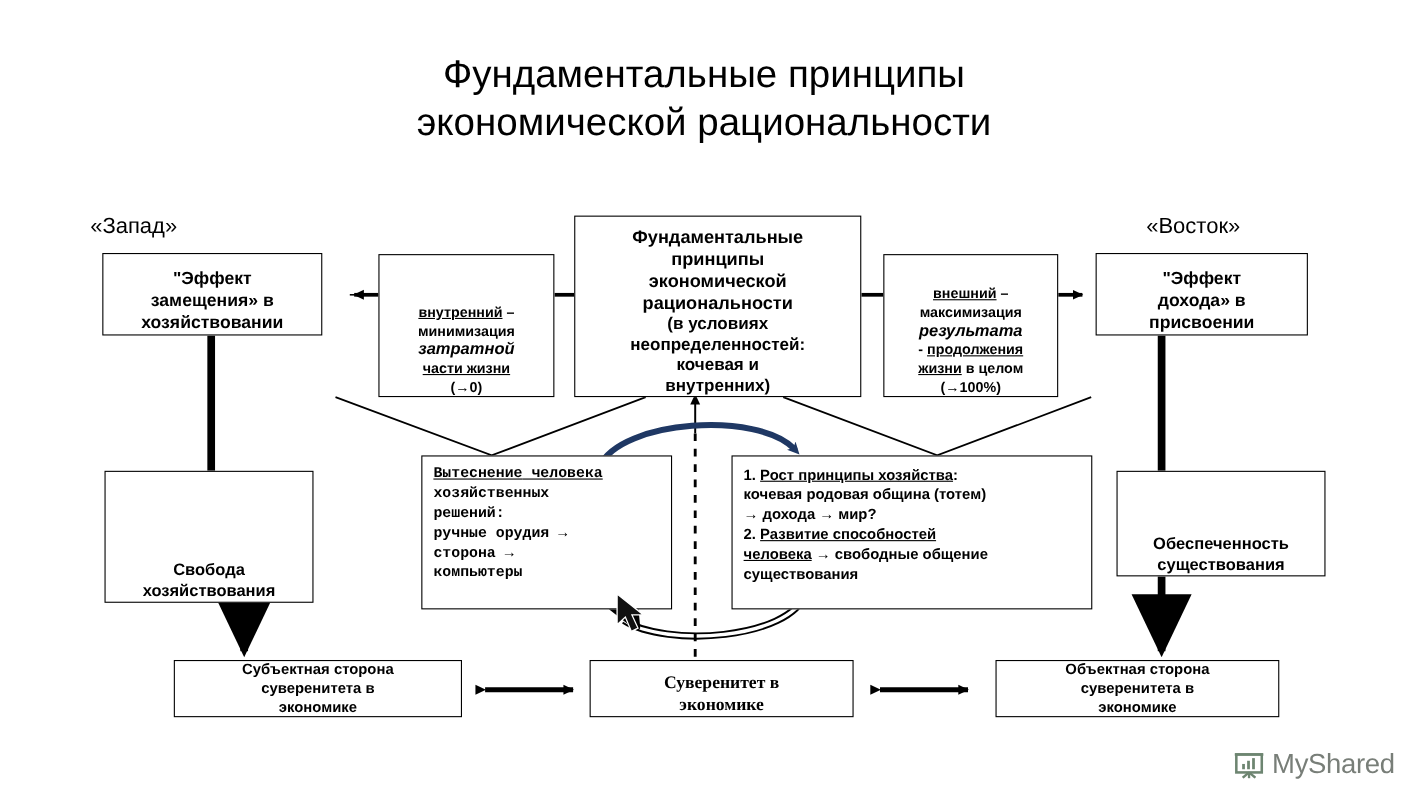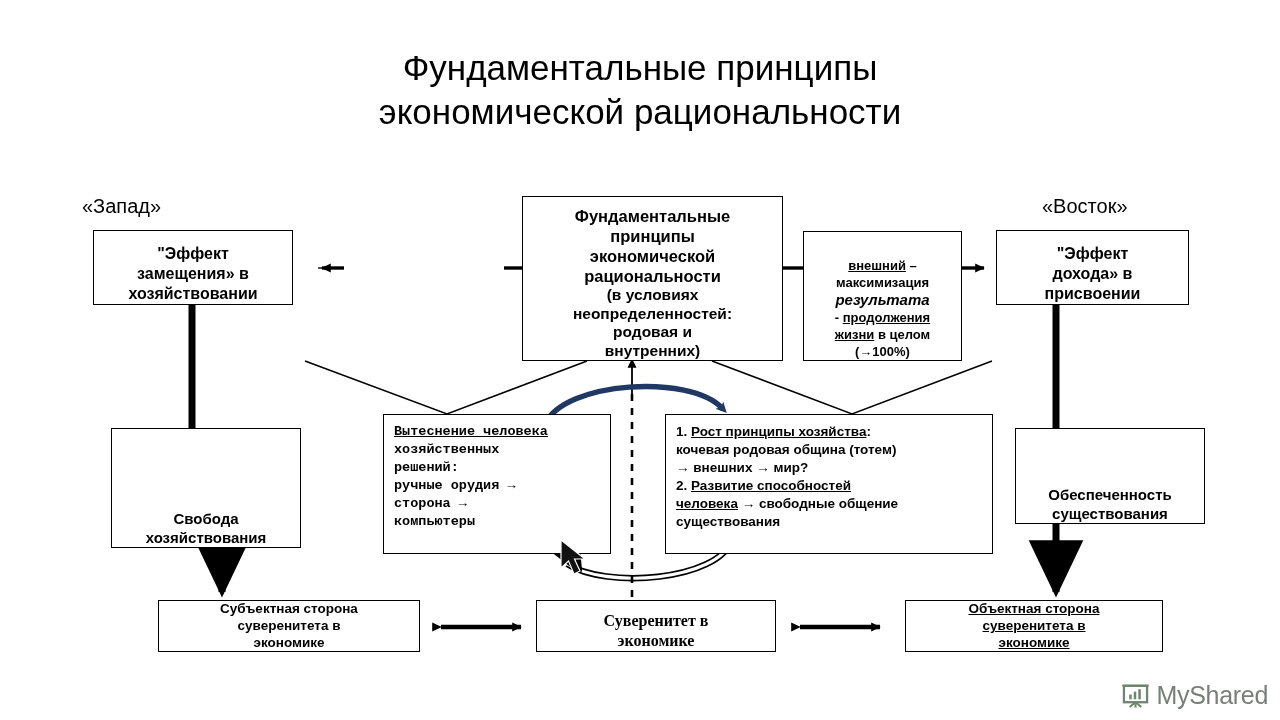--- a/index.html
+++ b/index.html
@@ -149,30 +149,39 @@
   <div class="side-caption" style="left:1042px;top:195px;">«Восток»</div>
 
   <div class="box corner-box" style="left:93px;top:230px;width:200px;height:75px;">
     <div class="inner">
       <div>"Эффект</div>
       <div>замещения» в</div>
       <div>хозяйствовании</div>
     </div>
   </div>
 
+  <div class="box label-box" style="left:344px;top:231px;width:160px;height:130px;">
+    <div class="inner">
+      <div><u>внутренний</u><span> –</span></div>
+      <div>минимизация</div>
+      <div><i>затратной</i></div>
+      <div><u>части жизни</u></div>
+      <div>(→0)</div>
+    </div>
+  </div>
 
   <div class="box center-box" style="left:522px;top:196px;width:261px;height:165px;">
     <div class="inner">
       <div class="big">Фундаментальные</div>
       <div class="big">принципы</div>
       <div class="big">экономической</div>
       <div class="big">рациональности</div>
       <div>(в условиях</div>
       <div>неопределенностей:</div>
-      <div>родовая и</div>
+      <div>кочевая и</div>
       <div>внутренних)</div>
     </div>
   </div>
 
   <div class="box label-box" style="left:803px;top:231px;width:159px;height:130px;">
     <div class="inner">
       <div><u>внешний</u><span> –</span></div>
       <div>максимизация</div>
       <div><i>результата</i></div>
       <div><span>- </span><u>продолжения</u></div>
@@ -182,21 +191,21 @@
   </div>
 
   <div class="box corner-box" style="left:996px;top:230px;width:193px;height:75px;">
     <div class="inner">
       <div>"Эффект</div>
       <div>дохода» в</div>
       <div>присвоении</div>
     </div>
   </div>
 
-  <div class="box mid-box" style="left:95px;top:428px;width:190px;height:120px;margin-left:16px;">
+  <div class="box mid-box" style="left:95px;top:428px;width:190px;height:120px;">
     <div class="inner">
       <div>Свобода</div>
       <div>хозяйствования</div>
     </div>
   </div>
 
   <div class="box content-box" style="left:383px;top:414px;width:228px;height:140px;font-family:Liberation Mono, monospace;">
     <div class="inner">
       <div><u>Вытеснение</u><u> человека</u></div>
       <div>хозяйственных</div>
@@ -204,21 +213,21 @@
       <div>ручные орудия →</div>
       <div>сторона →</div>
       <div>компьютеры</div>
     </div>
   </div>
 
   <div class="box content-box" style="left:665px;top:414px;width:328px;height:140px;">
     <div class="inner">
       <div><span>1. </span><u>Рост принципы хозяйства</u><span>:</span></div>
       <div>кочевая родовая община (тотем)</div>
-      <div>→ внешних → мир?</div>
+      <div>→ дохода → мир?</div>
       <div><span>2. </span><u>Развитие способностей</u></div>
       <div><u>человека</u><span> → свободные общение</span></div>
       <div>существования</div>
     </div>
   </div>
 
   <div class="box mid-box" style="left:1015px;top:428px;width:190px;height:96px;">
     <div class="inner">
       <div>Обеспеченность</div>
       <div>существования</div>
@@ -233,21 +242,21 @@
     </div>
   </div>
 
   <div class="box bottom-box serif" style="left:536px;top:600px;width:240px;height:52px;">
     <div class="inner">
       <div>Суверенитет в</div>
       <div>экономике</div>
     </div>
   </div>
 
-  <div class="box bottom-box" style="left:905px;top:600px;width:258px;height:52px;text-decoration:underline;">
+  <div class="box bottom-box" style="left:905px;top:600px;width:258px;height:52px;">
     <div class="inner">
       <div>Объектная сторона</div>
       <div>суверенитета в</div>
       <div>экономике</div>
     </div>
   </div>
 
   <svg class="cursor" style="left:559px;top:538px;" width="34" height="40" viewBox="0 0 34 40">
     <path d="M2,2 L2,30 L9.5,23 L15,36 L21,33 L15.5,21 L26,21 Z" fill="#111" stroke="#fff" stroke-width="1.2"></path>
   </svg>

